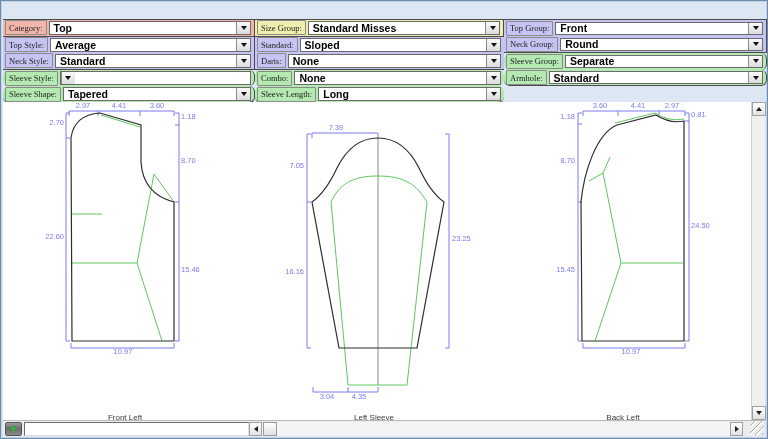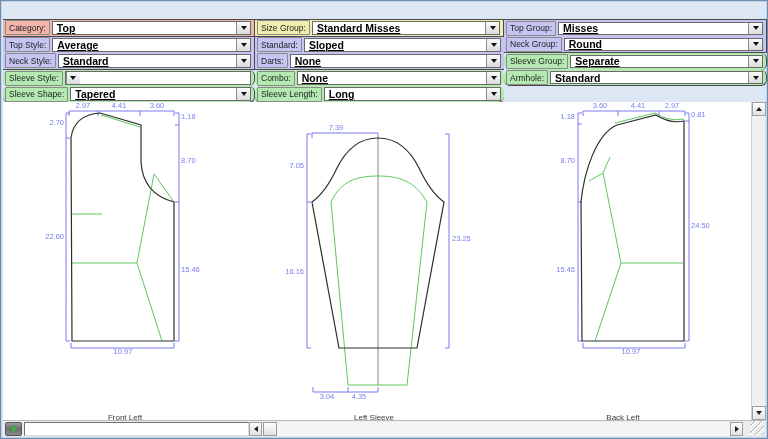--- a/index.html
+++ b/index.html
@@ -35,27 +35,27 @@
   }
   .cell { display:flex; align-items:center; padding:1px 3px 1px 2px; gap:2px; }
   .cell.c0, .cell.c1 { border-right:1px solid #4a4a4a; }
   .cell.grp-end { border-bottom:1px solid #4a4a4a; }
   .bg-pink    { background:var(--chip-pink,#f2b5ac); }
   .bg-yellow  { background:var(--chip-yellow,#f0eeae); }
   .bg-lav     { background:var(--chip-lavender,#c6c4f2);align-items:center; }
   .bg-green   { background:var(--chip-green,#b4eab2);border-radius:6px; }
   .chip {
     font-size:8.5px; color:#222; padding:1.5px 3px; border:1px solid #8a8a8a;
-    border-radius:1px; white-space:nowrap; flex:0 0 auto;
+    border-radius:1px; white-space:nowrap; flex:0 0 auto;font-family:Liberation Serif, serif;
   }
   .combo {
     flex:1 1 auto; height:13.5px; background:#fff; border:1px solid #6a6a6a;
     display:flex; align-items:center; overflow:hidden;
   }
-  .combo .val { flex:1; font-size:10.5px; font-weight:bold; color:#000; padding-left:4px; white-space:nowrap;text-decoration:underline; }
+  .combo .val { flex:1; font-size:10.5px; font-weight:bold; color:#000; padding-left:4px; white-space:nowrap; }
   .combo .arrowbtn {
     width:14px; height:100%; border-left:1px solid #8a8a8a;
     background:linear-gradient(#fafafa,#dcdcdc);
     display:flex; align-items:center; justify-content:center; flex:0 0 auto;
   }
   .tri-down { width:0; height:0; border-left:3.5px solid transparent; border-right:3.5px solid transparent; border-top:4px solid #111; }
   
   .canvas {
     position:absolute; left:2px; top:101px; width:750px; height:318px;
     background:#ffffff; overflow:hidden;
@@ -129,21 +129,21 @@
         <span class="val">Standard Misses</span>
         <span class="arrowbtn">
             <span class="tri-down"></span>
           </span>
       </div>
     </div>
 
     <div class="cell c0 bg-lav">
       <span class="chip bg-lav">Top Group:</span>
       <div class="combo">
-        <span class="val">Misses</span>
+        <span class="val">Front</span>
         <span class="arrowbtn">
             <span class="tri-down"></span>
           </span>
       </div>
     </div>
     <div class="cell c1 bg-lav">
       <span class="chip bg-lav">Top Style:</span>
       <div class="combo">
         <span class="val">Average</span>
         <span class="arrowbtn">

